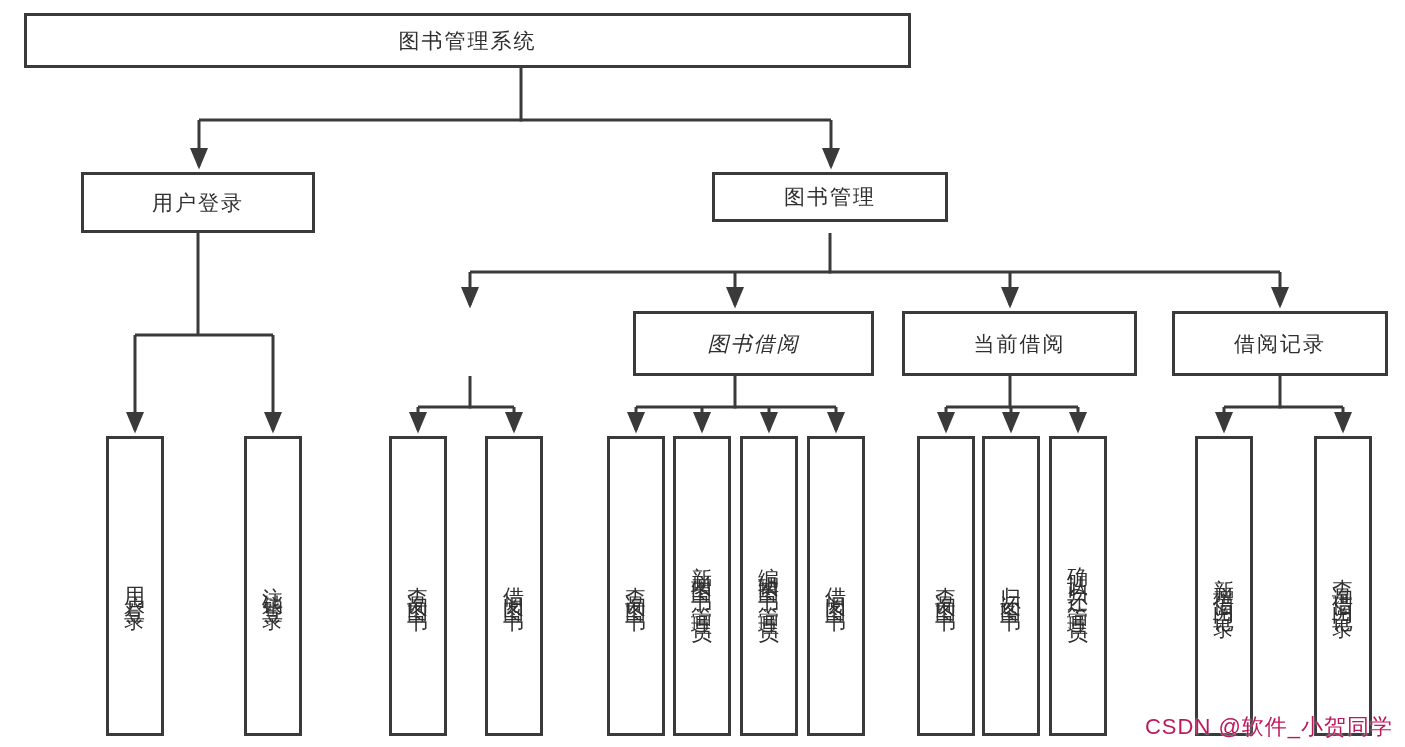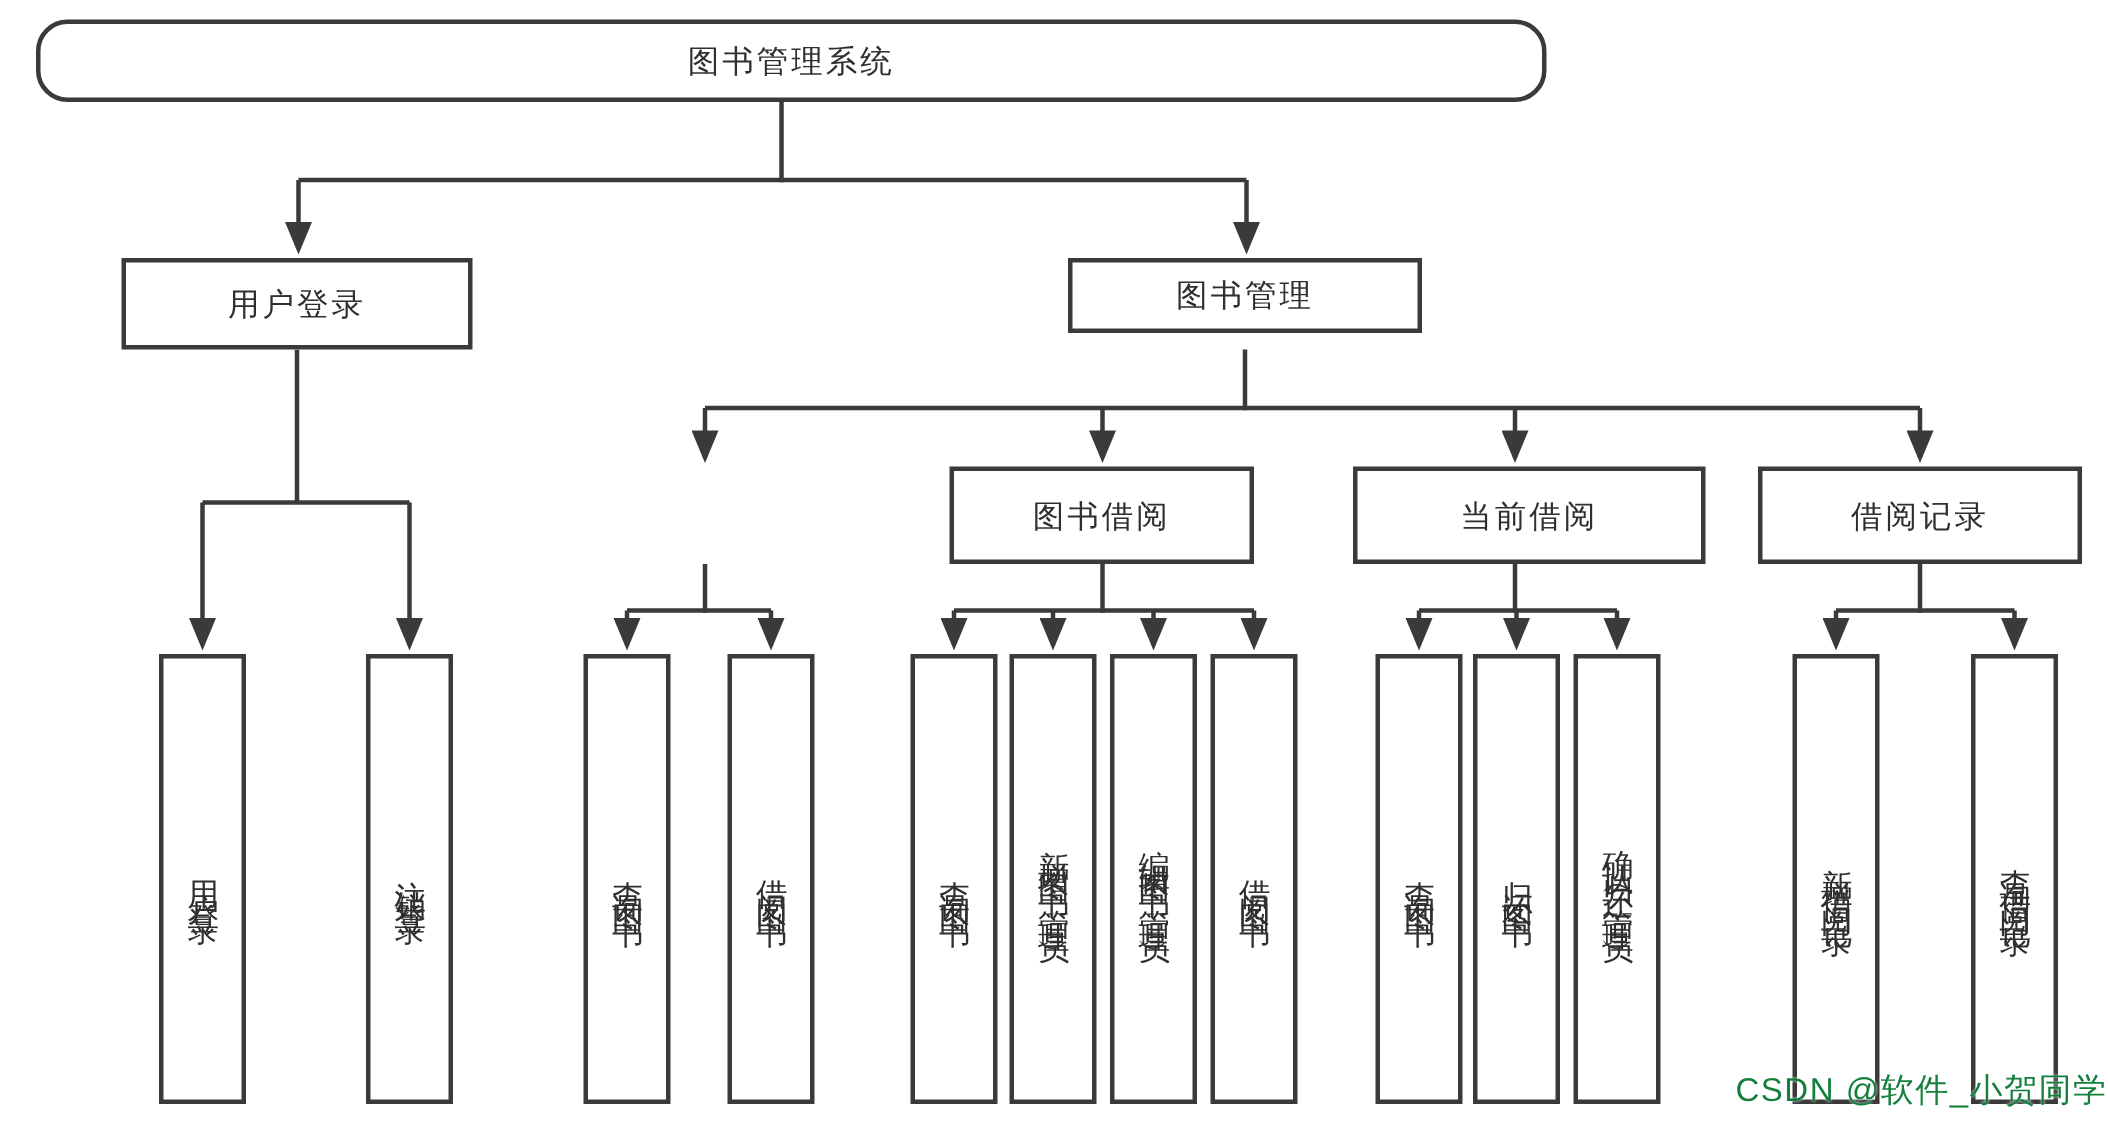--- a/index.html
+++ b/index.html
@@ -28,25 +28,25 @@
   }
   .leaf {
     writing-mode: vertical-rl;
     text-orientation: mixed;
     letter-spacing: 8px;
     line-height: 1;
     font-size: 21px;
   }
   .watermark {
     position: absolute;
-    right: 0;
+    right: 12px;
     bottom: 5px;
     font-size: 22px;
     letter-spacing: 1px;
-    color: #15803d;
+    color: #be185d;
     text-shadow: 0 0 2px #ffffff;
     z-index: 10;
     white-space: nowrap;
   }
 </style>
 </head>
 <body>
 
 <div class="stage">
 
@@ -105,26 +105,26 @@
     </g>
 
     <g>
       <line x1="1280" y1="376" x2="1280" y2="408.5"></line>
       <line x1="1224" y1="407" x2="1343" y2="407"></line>
       <line x1="1224" y1="407" x2="1224" y2="430" marker-end="url(#arrowhead)"></line>
       <line x1="1343" y1="407" x2="1343" y2="430" marker-end="url(#arrowhead)"></line>
     </g>
   </svg>
 
-  <div class="box" style="left:24px; top:13px; width:1007px; height:55px;border-radius:21px;">图书管理系统</div>
+  <div class="box" style="left:24px; top:13px; width:887px; height:55px;">图书管理系统</div>
 
   <div class="box" style="left:81px; top:172px; width:234px; height:61px;">用户登录</div>
   <div class="box" style="left:712px; top:172px; width:236px; height:50px;">图书管理</div>
 
-  <div class="box" style="left:633px; top:311px; width:203px; height:65px;">图书借阅</div>
+  <div class="box" style="left:633px; top:311px; width:241px; height:65px;font-style:italic;">图书借阅</div>
   <div class="box" style="left:902px; top:311px; width:235px; height:65px;">当前借阅</div>
   <div class="box" style="left:1172px; top:311px; width:216px; height:65px;">借阅记录</div>
 
   <div class="box leaf" style="left:106px; top:436px; width:58px; height:300px;">用户登录</div>
   <div class="box leaf" style="left:244px; top:436px; width:58px; height:300px;">注销登录</div>
 
   <div class="box leaf" style="left:389px; top:436px; width:58px; height:300px;">查询图书</div>
   <div class="box leaf" style="left:485px; top:436px; width:58px; height:300px;">借阅图书</div>
 
   <div class="box leaf" style="left:607px; top:436px; width:58px; height:300px;">查询图书</div>

